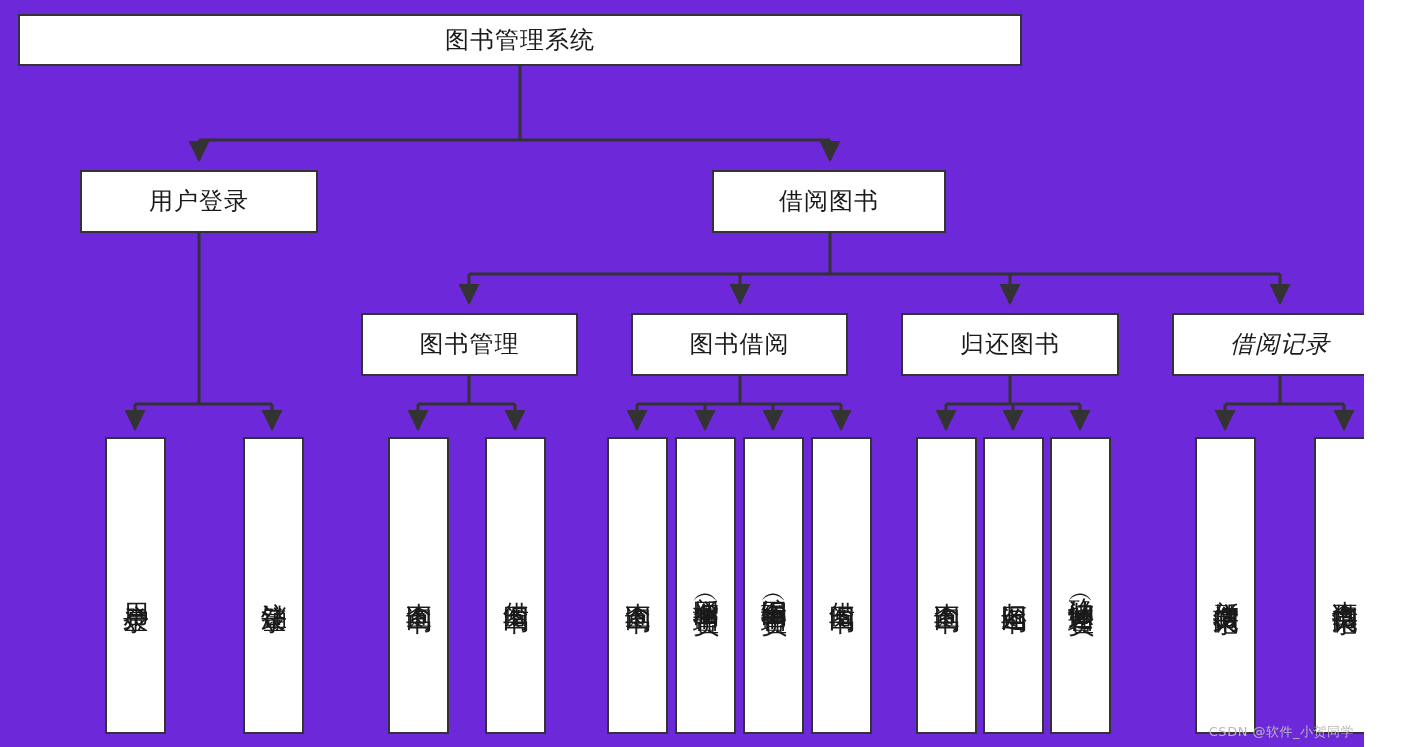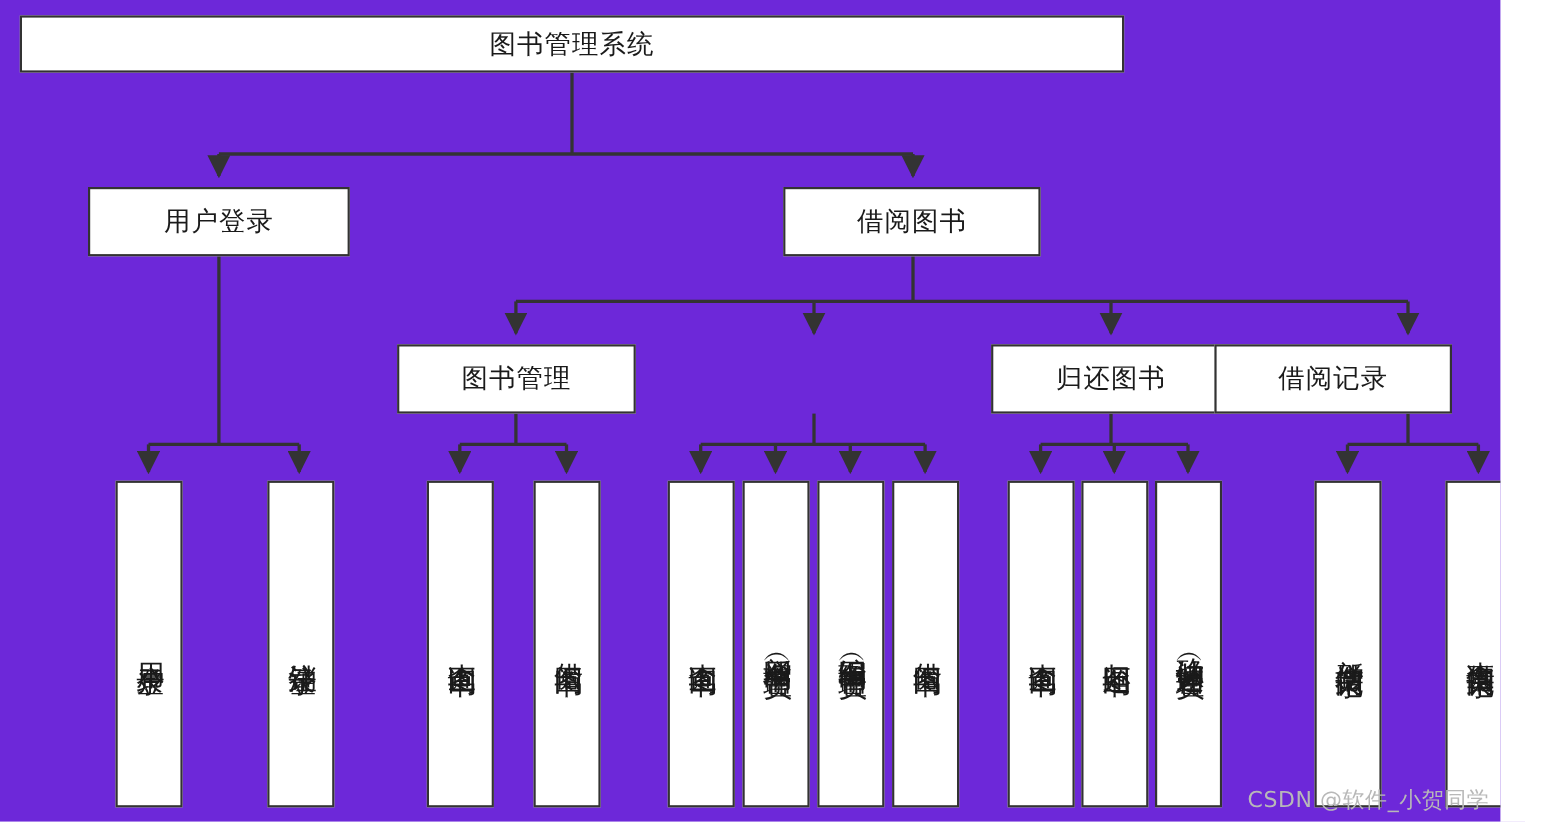--- a/index.html
+++ b/index.html
@@ -50,21 +50,21 @@
   }
   .node.vert .vlabel {
     writing-mode: vertical-rl;
     text-orientation: upright;
     white-space: nowrap;
   }
   .watermark {
     position: absolute;
     right: 10px;
     bottom: 6px;
-    font-size: 20px;
+    font-size: 13px;
     color: #b8b8b8;
     z-index: 3;
     white-space: nowrap;
     letter-spacing: 0.5px;
   }
 </style>
 </head>
 <body>
 
 <div id="canvas">
@@ -126,24 +126,27 @@
   <div class="node horiz" style="left:80px; top:170px; width:238px; height:63px;">
     <span>用户登录</span>
   </div>
   <div class="node horiz" style="left:712px; top:170px; width:234px; height:63px;">
     <span>借阅图书</span>
   </div>
 
   <div class="node horiz" style="left:361px; top:313px; width:217px; height:63px;">
     <span>图书管理</span>
   </div>
+  <div class="node horiz" style="left:631px; top:313px; width:217px; height:63px;">
+    <span>图书借阅</span>
+  </div>
   <div class="node horiz" style="left:901px; top:313px; width:218px; height:63px;">
     <span>归还图书</span>
   </div>
-  <div class="node horiz" style="left:1104px; top:313px; width:216px; height:63px;">
+  <div class="node horiz" style="left:1172px; top:313px; width:216px; height:63px;font-style:italic;">
     <span>借阅记录</span>
   </div>
 
   <div class="node vert" style="left:105px; top:437px; width:61px; height:297px;">
     <span class="vlabel">用户登录</span>
   </div>
   <div class="node vert" style="left:243px; top:437px; width:61px; height:297px;">
     <span class="vlabel">注销登录</span>
   </div>
 

